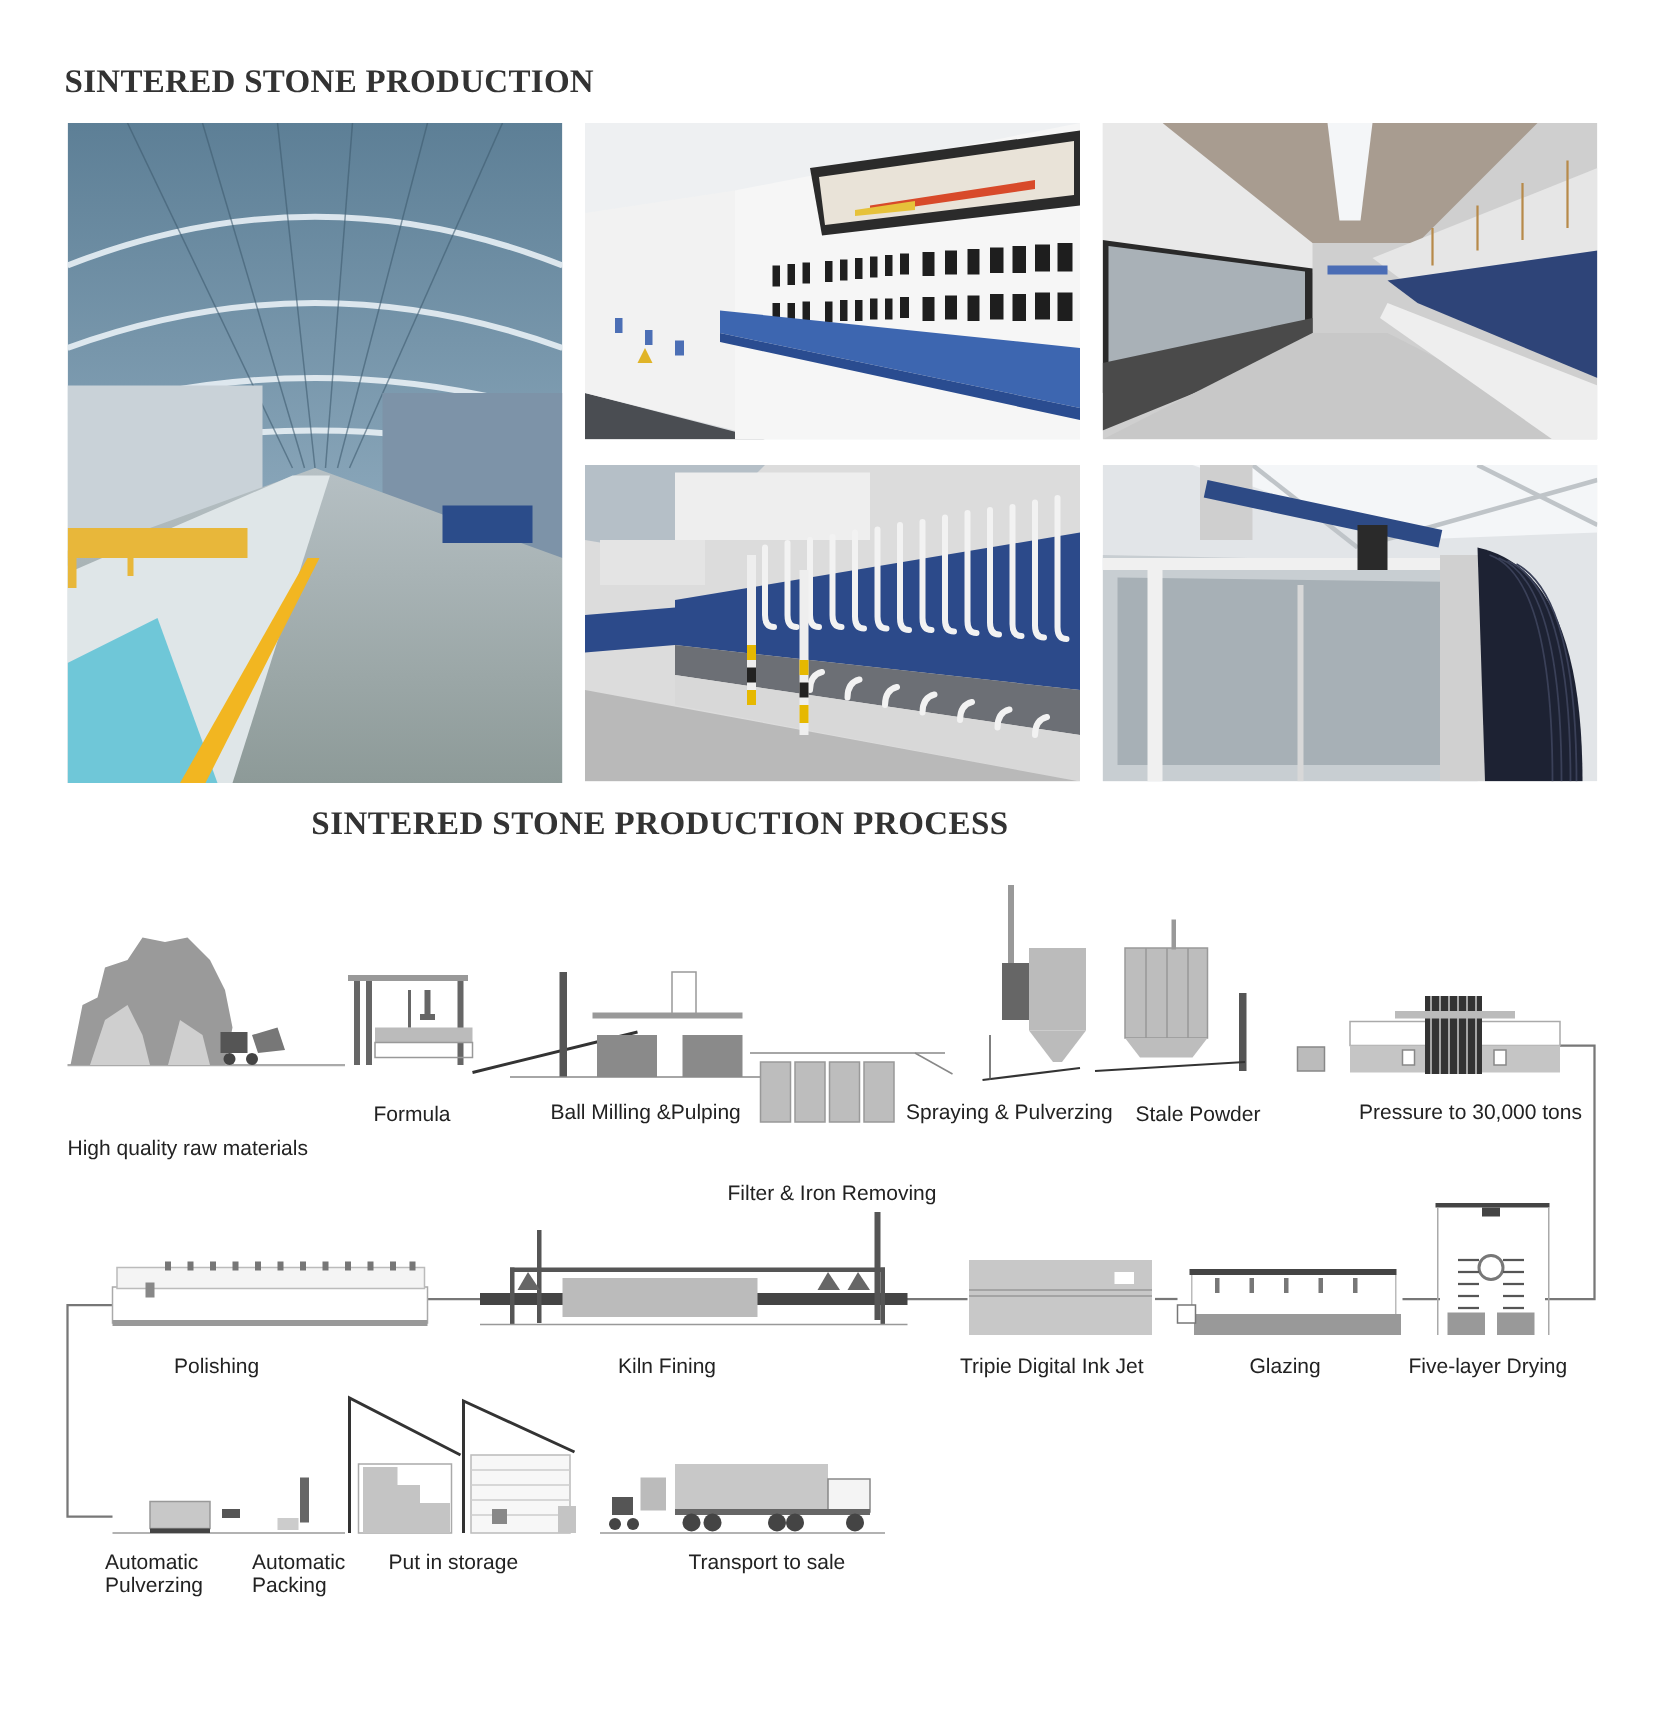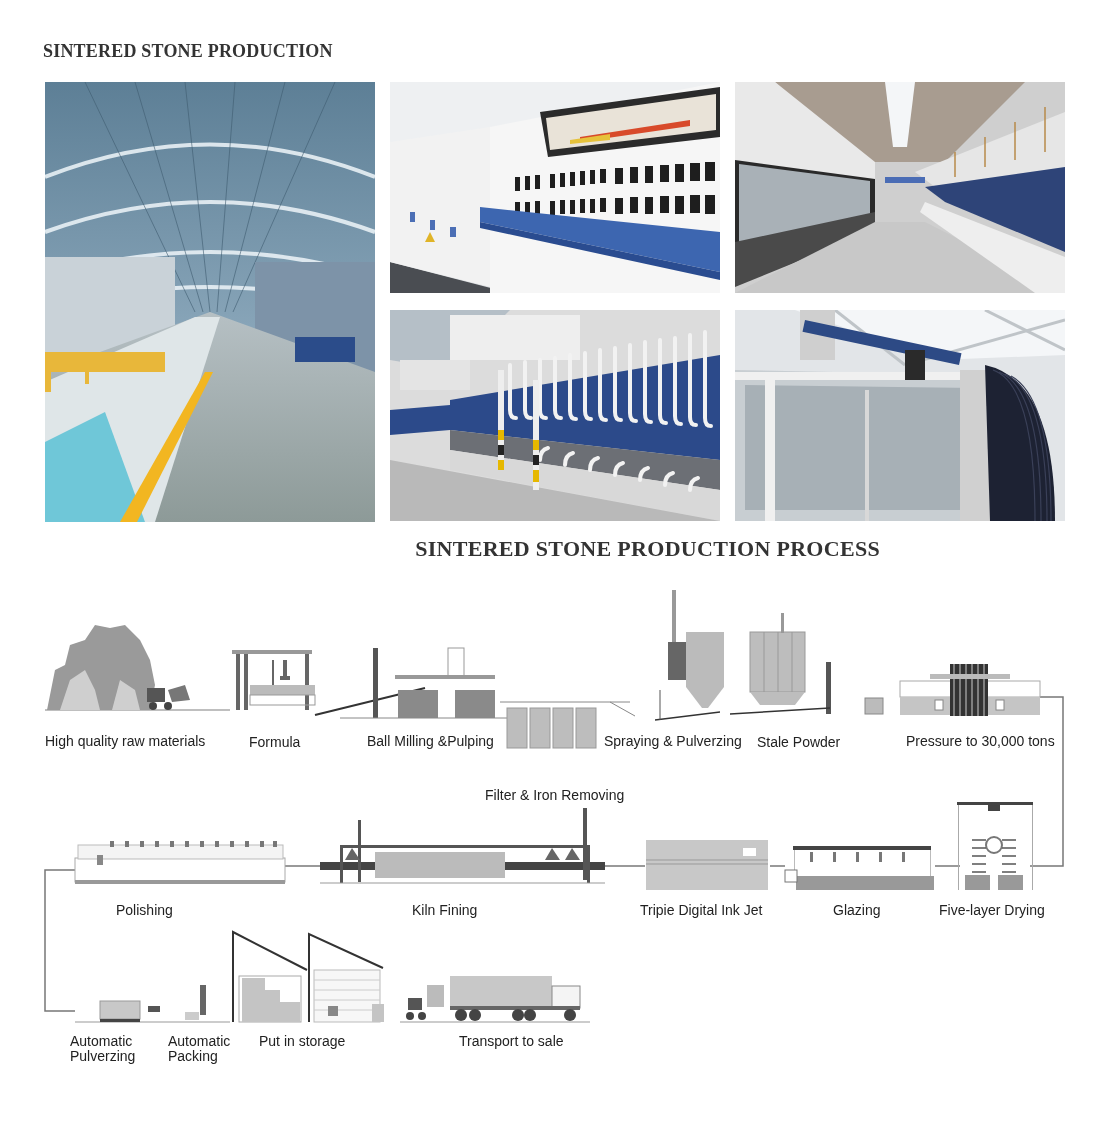--- a/index.html
+++ b/index.html
@@ -1,19 +1,19 @@
 <!DOCTYPE html>
 <html><head>
 <meta charset="utf-8">
 <style>
   html, body { margin:0; padding:0; background:#ffffff; }
   body { width:1110px; height:1140px; position:relative; overflow:hidden; font-family:"Liberation Sans", sans-serif; }
   .abs { position:absolute; }
-  .h1 { left:43px; top:41px; font-family:"Liberation Serif", serif; font-weight:bold; font-size:18px; color:#333333; letter-spacing:0.2px; }
-  .h2 { left:0; width:880px; top:536px; text-align:right; font-family:"Liberation Serif", serif; font-weight:bold; font-size:22px; color:#333333; letter-spacing:0.3px; }
+  .h1 { left:43px; top:41px; font-family:"Liberation Serif", serif; font-weight:bold; font-size:22px; color:#333333; letter-spacing:0.2px; }
+  .h2 { left:0; width:880px; top:536px; text-align:center; font-family:"Liberation Serif", serif; font-weight:bold; font-size:22px; color:#333333; letter-spacing:0.3px; }
   .photo { position:absolute; overflow:hidden; }
   .photo svg { display:block; width:100%; height:100%; }
   .lbl { position:absolute; font-size:14px; color:#222222; white-space:nowrap; line-height:15px; }
   .lbl.center { text-align:left; }
   .diagram { position:absolute; left:0; top:580px; width:1110px; height:520px; }
 </style>
 </head>
 <body>
 
 <div class="abs h1">SINTERED STONE PRODUCTION</div>
@@ -423,21 +423,21 @@
     <circle cx="518" cy="1015" r="6" fill="#444"></circle>
       <circle cx="530" cy="1015" r="6" fill="#444"></circle>
       <circle cx="570" cy="1015" r="6" fill="#444"></circle>
     <rect x="427" y="985" width="17" height="22" fill="#bbb"></rect>
     <rect x="408" y="998" width="14" height="12" fill="#555"></rect>
     <circle cx="410" cy="1016" r="4" fill="#444"></circle>
       <circle cx="422" cy="1016" r="4" fill="#444"></circle>
   </g>
 </svg>
 
-<div class="lbl" style="left:45px;top:734px;">High quality raw materials</div>
+<div class="lbl" style="left:45px;top:758px;">High quality raw materials</div>
 <div class="lbl" style="left:249px;top:735px;text-align:center;">Formula</div>
 <div class="lbl" style="left:367px;top:734px;">Ball Milling &amp;Pulping</div>
 <div class="lbl" style="left:485px;top:788px;">Filter &amp; Iron Removing</div>
 <div class="lbl" style="left:604px;top:734px;">Spraying &amp; Pulverzing</div>
 <div class="lbl" style="left:757px;top:735px;">Stale Powder</div>
 <div class="lbl" style="left:906px;top:734px;">Pressure to 30,000 tons</div>
 
 <div class="lbl" style="left:116px;top:903px;">Polishing</div>
 <div class="lbl" style="left:412px;top:903px;text-align:right;">Kiln Fining</div>
 <div class="lbl" style="left:640px;top:903px;">Tripie Digital Ink Jet</div>

